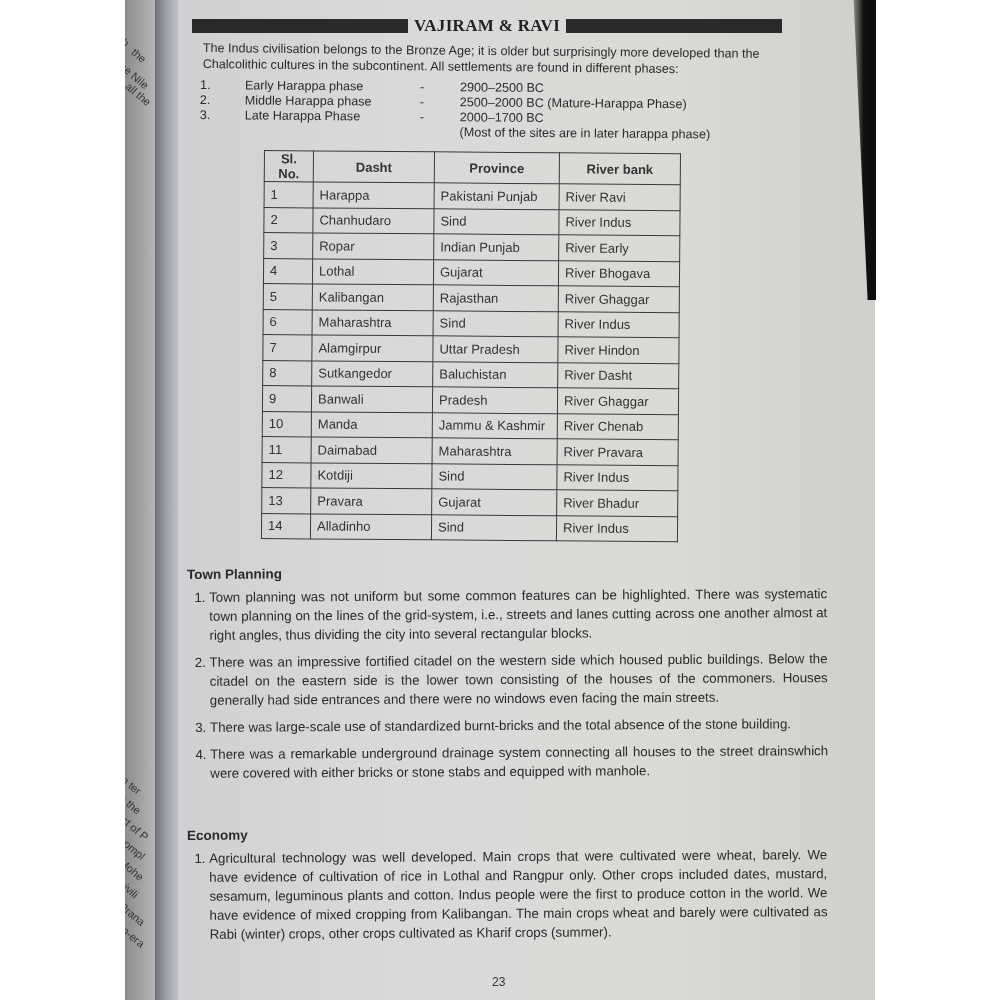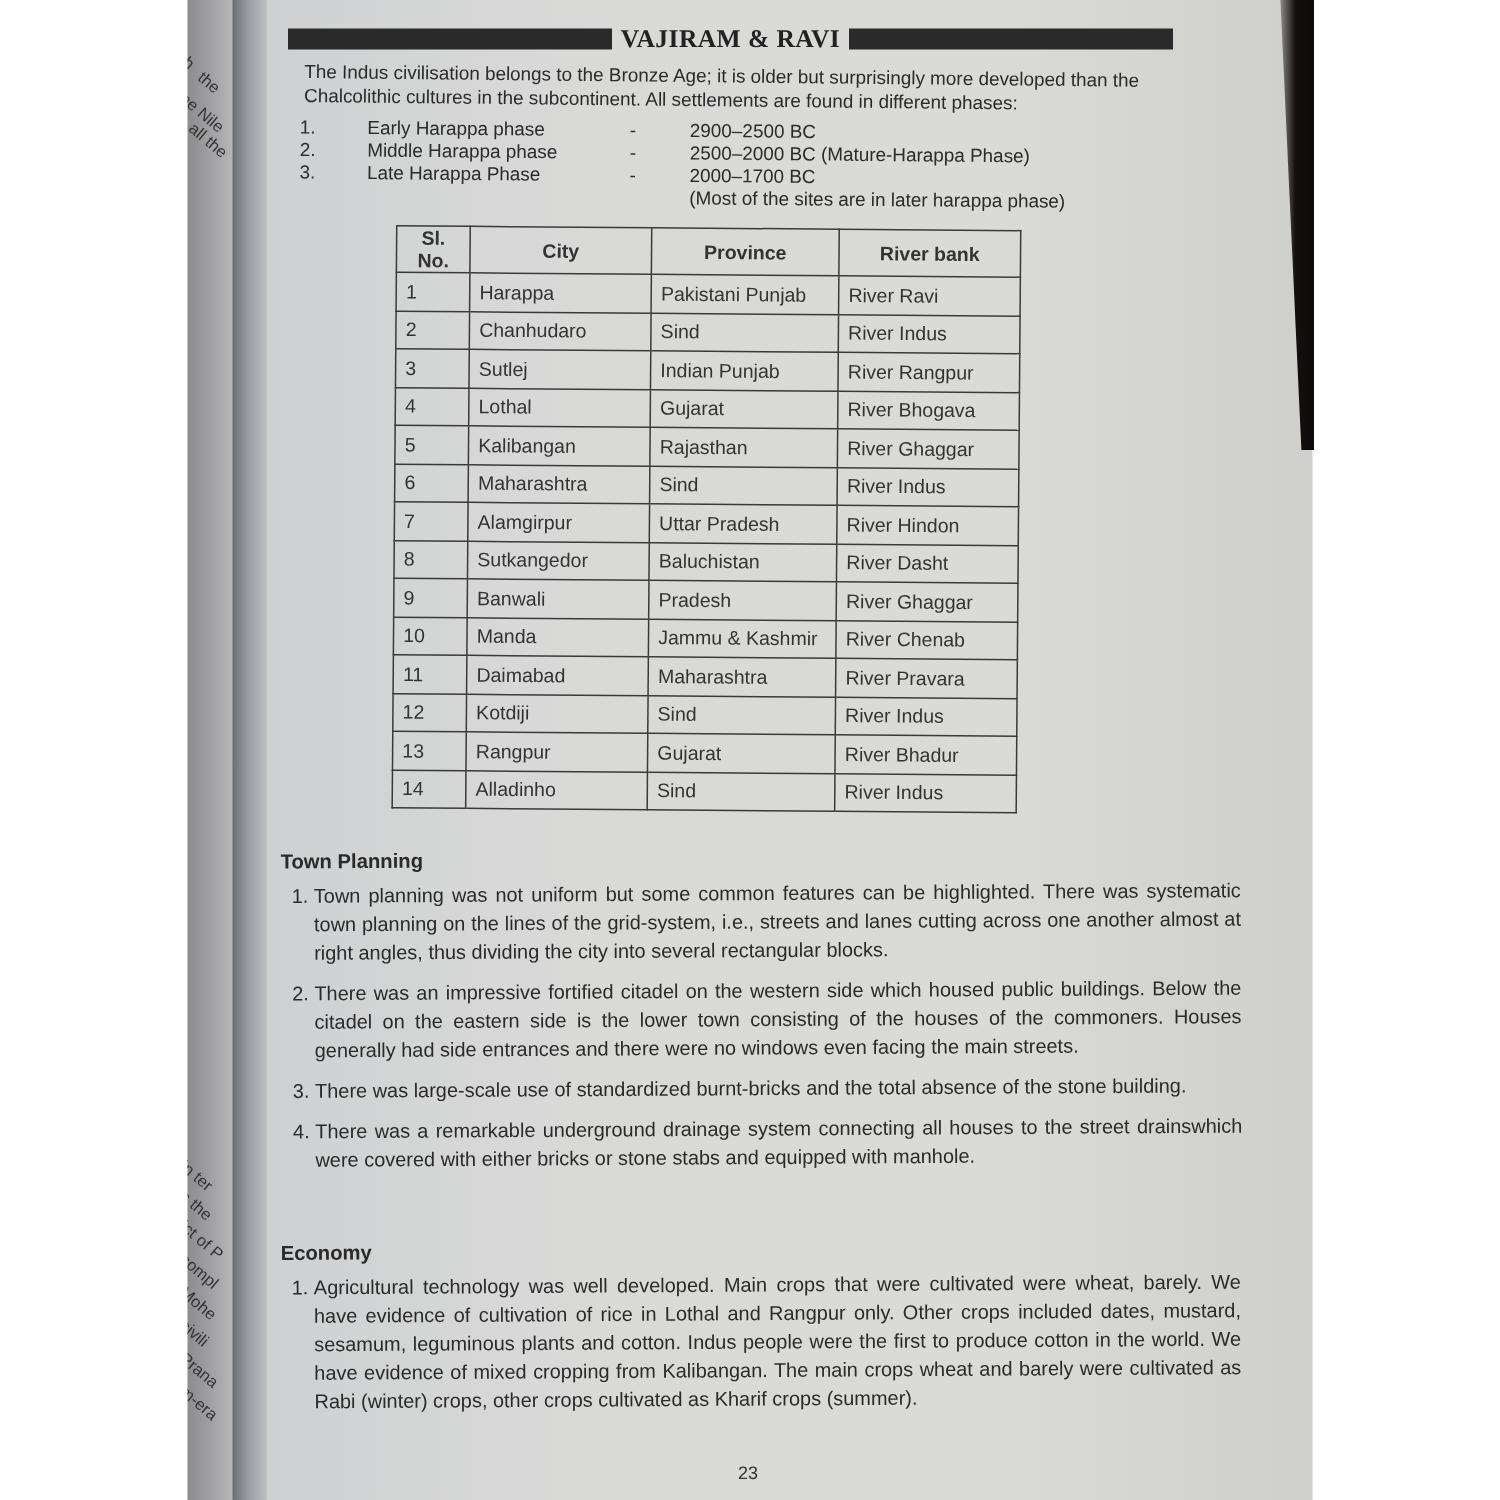--- a/index.html
+++ b/index.html
@@ -90,43 +90,43 @@
     <span class="dash">-</span>
     <span class="date">2000–1700 BC</span>
   </div>
   <div class="phase-note">(Most of the sites are in later harappa phase)</div>
 </div>
 
 <table class="sites">
   <thead>
     <tr>
       <th>Sl. No.</th>
-      <th>City</th>
+      <th>Dasht</th>
       <th>Province</th>
       <th>River bank</th>
     </tr>
   </thead>
   <tbody>
     <tr>
         <td class="no">1</td>
         <td class="city">Harappa</td>
         <td class="prov">Pakistani Punjab</td>
         <td class="river">River Ravi</td>
       </tr>
     <tr>
         <td class="no">2</td>
         <td class="city">Chanhudaro</td>
         <td class="prov">Sind</td>
         <td class="river">River Indus</td>
       </tr>
     <tr>
         <td class="no">3</td>
-        <td class="city">Sutlej</td>
+        <td class="city">Ropar</td>
         <td class="prov">Indian Punjab</td>
-        <td class="river">River Rangpur</td>
+        <td class="river">River Early</td>
       </tr>
     <tr>
         <td class="no">4</td>
         <td class="city">Lothal</td>
         <td class="prov">Gujarat</td>
         <td class="river">River Bhogava</td>
       </tr>
     <tr>
         <td class="no">5</td>
         <td class="city">Kalibangan</td>
@@ -170,21 +170,21 @@
         <td class="river">River Pravara</td>
       </tr>
     <tr>
         <td class="no">12</td>
         <td class="city">Kotdiji</td>
         <td class="prov">Sind</td>
         <td class="river">River Indus</td>
       </tr>
     <tr>
         <td class="no">13</td>
-        <td class="city">Rangpur</td>
+        <td class="city">Pravara</td>
         <td class="prov">Gujarat</td>
         <td class="river">River Bhadur</td>
       </tr>
     <tr>
         <td class="no">14</td>
         <td class="city">Alladinho</td>
         <td class="prov">Sind</td>
         <td class="river">River Indus</td>
       </tr>
   </tbody>

